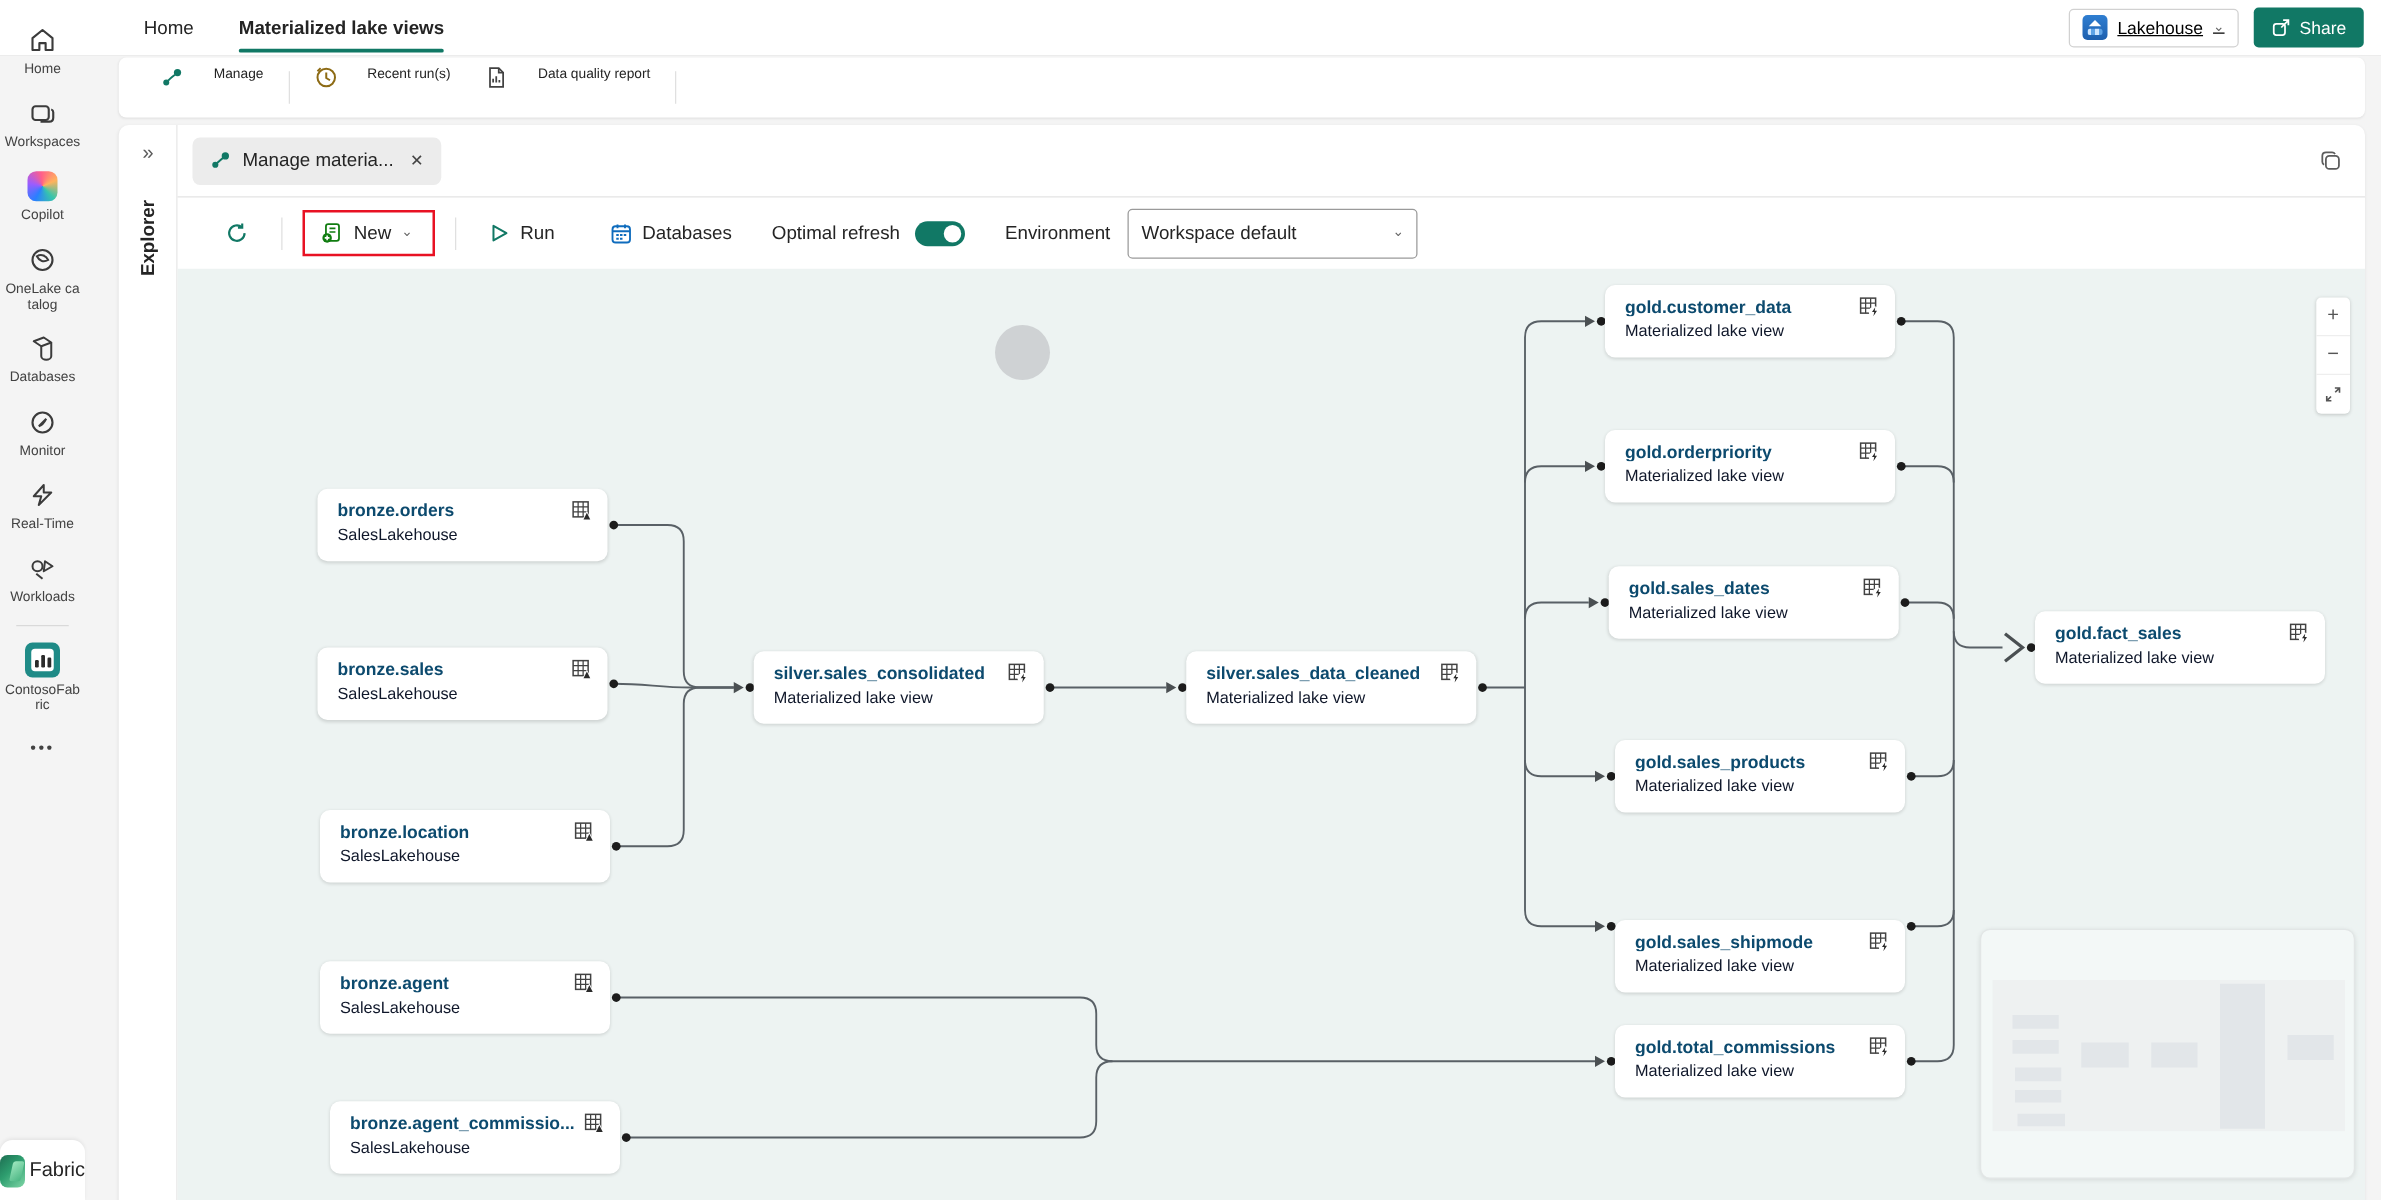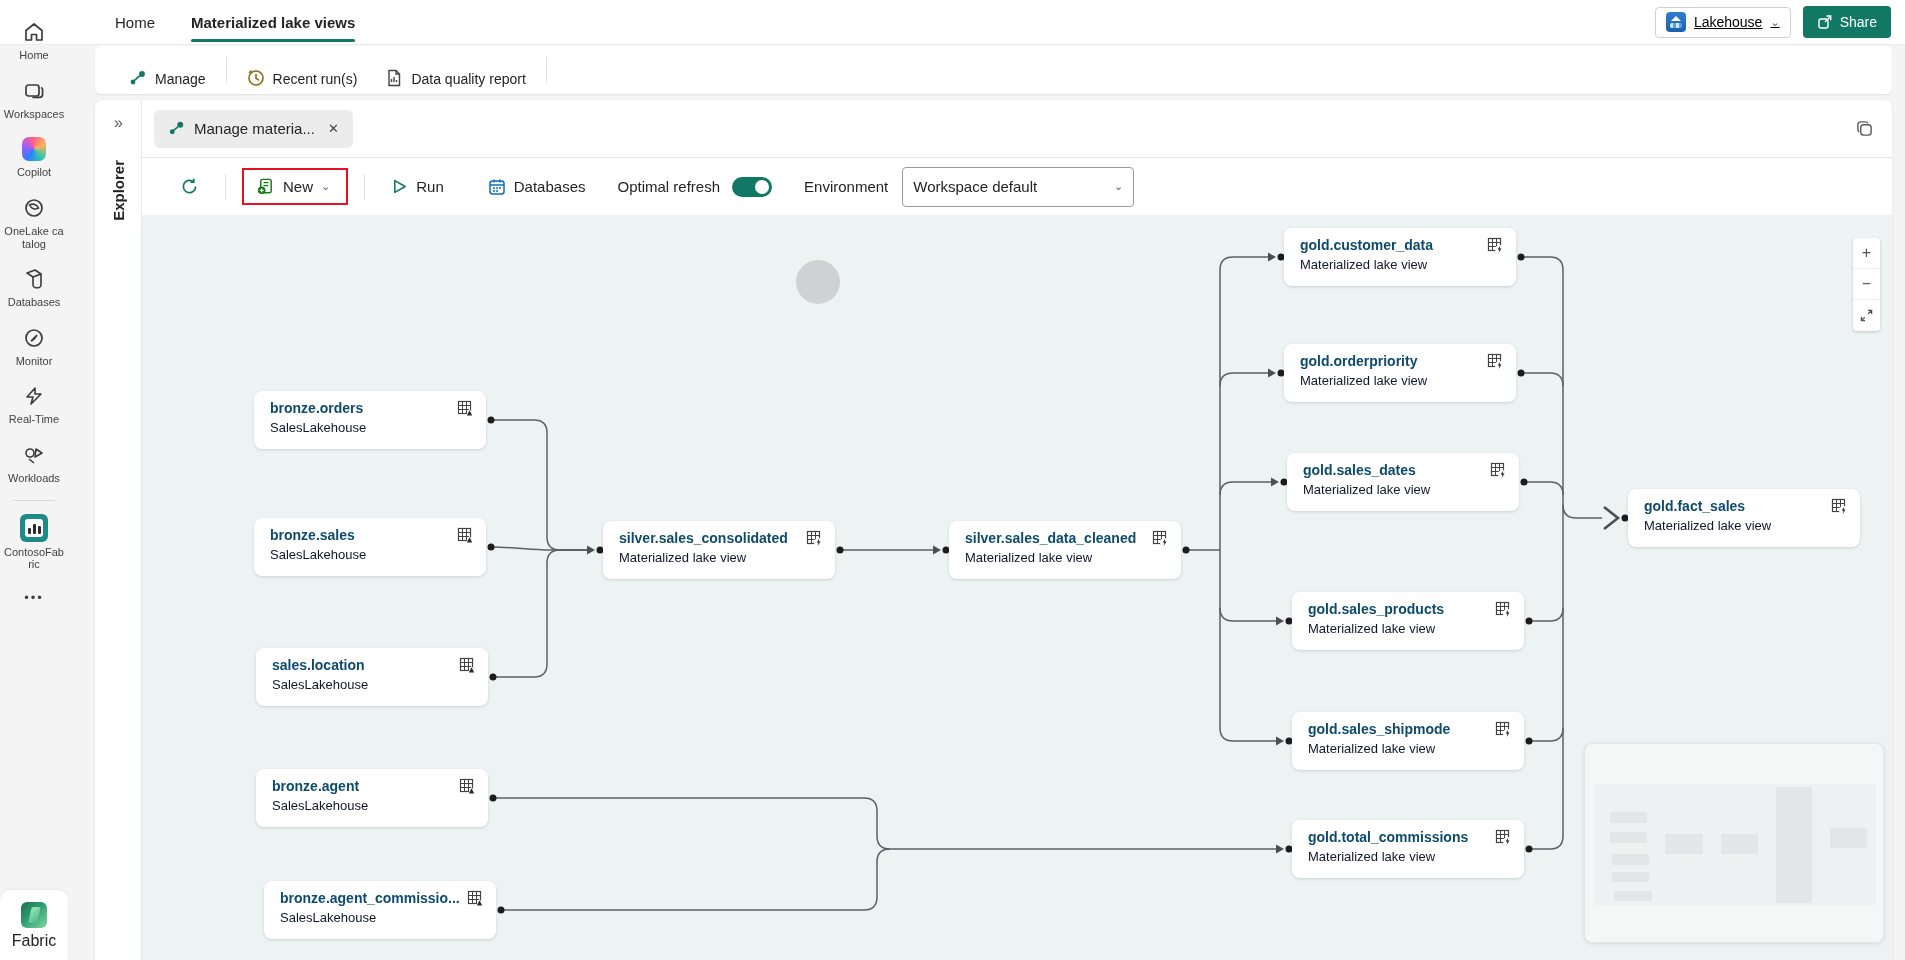--- a/index.html
+++ b/index.html
@@ -23,21 +23,21 @@
     border-right:5px solid transparent; border-bottom:5px solid #fff; }
   .lakehouse-ico:after { content:""; position:absolute; left:4px; top:11px; width:12px; height:5px;
     background:repeating-linear-gradient(90deg,#cfe6ff 0 3px,#5ea3e6 3px 6px); border-radius:2px; }
   .share-btn { display:flex; align-items:center; gap:7px; height:32px; padding:0 14px;
     background:#117865; color:#fff; border:none; border-radius:4px; font-size:14px; cursor:pointer; }
   .chev { font-size:11px; color:#616161; line-height:1; }
 
   
   .ribbon { position:absolute; left:95px; top:46px; width:1797px; height:48px; background:#fff;
     border-radius:6px; box-shadow:0 1px 2px rgba(0,0,0,.07); display:flex; align-items:center; padding-left:20px; }
-  .ribbon-item { display:flex; align-items:flex-end; gap:8px; font-size:14px; padding:0 14px; height:34px;
+  .ribbon-item { display:flex; align-items:flex-start; gap:24px; font-size:11px; padding:0 14px; height:34px;
     border-radius:4px; cursor:pointer; }
   .vsep { width:1px; height:26px; background:#e0e0e0; margin:0 6px; }
 
   
   .leftnav { position:absolute; left:0; top:0; width:68px; height:960px; display:flex;
     flex-direction:column; align-items:center; padding-top:12px; z-index:5; }
   .nav-item { width:66px; display:flex; flex-direction:column; align-items:center; gap:4px;
     padding:7px 0 9px; cursor:pointer; }
   .nav-item .lbl { font-size:11px; color:#424242; text-align:center; line-height:1.15;
     word-break:break-all; padding:0 2px; }
@@ -45,21 +45,21 @@
   .nav-divider { width:42px; height:1px; background:#d9d9d9; margin:6px 0; }
   .copilot-ico { width:24px; height:24px; border-radius:7px;
     background:conic-gradient(from 210deg,#2a7fff,#9b5cff,#ff5e8a,#ffb35c,#37c5ab,#2a7fff); }
   .contoso-ico { width:28px; height:28px; border-radius:6px; background:#1f8b87;
     display:flex; align-items:center; justify-content:center; }
   .contoso-ico .inner { width:18px; height:18px; background:#fff; border-radius:3px;
     display:flex; align-items:flex-end; justify-content:center; gap:2px; padding:3px 2px; }
   .contoso-ico .b { width:3px; background:#2b2b2b; border-radius:1px; }
   .more-dots { font-size:13px; letter-spacing:2px; color:#424242; padding:10px 0; cursor:pointer; }
   .nav-footer { margin-top:auto; width:68px; background:#fff; border-radius:10px 10px 0 0;
-    box-shadow:0 -1px 3px rgba(0,0,0,.06); display:flex; flex-direction:column; align-items:center;
+    box-shadow:0 -1px 3px rgba(0,0,0,.06); display:flex; flex-direction:row; align-items:center;
     padding:12px 0 10px; gap:4px; }
   .fabric-logo { width:26px; height:26px; border-radius:6px;
     background:linear-gradient(135deg,#1d6e52 0%,#2e9e6f 45%,#7fd6a6 100%); position:relative; }
   .fabric-logo:after { content:""; position:absolute; left:9px; top:5px; width:9px; height:16px;
     background:linear-gradient(135deg,#9fe8c0,#49b582); border-radius:2px; transform:skewX(-12deg); }
 
   
   .panel { position:absolute; left:95px; top:100px; width:1797px; height:860px; background:#fff;
     border-radius:8px 8px 0 0; box-shadow:0 1px 3px rgba(0,0,0,.08); display:flex; }
   .explorer-strip { width:47px; border-right:1px solid #e8e8e8; position:relative; }
@@ -409,21 +409,21 @@
         <div class="node-title">bronze.sales</div>
         <div class="node-sub">SalesLakehouse</div>
         <span class="node-ico"><svg width="17" height="17" viewBox="0 0 17 17">
               <rect x="1.5" y="1.5" width="12" height="12" fill="none" stroke="#424242" stroke-width="1.2"></rect>
               <path d="M1.5 5.5h12M1.5 9.5h12M5.5 1.5v12M9.5 1.5v12" stroke="#424242" stroke-width="1"></path>
               <path d="M8.5 16.5 L12.5 8.5 L16.5 16.5 Z" fill="#fff"></path>
               <path d="M9.8 15.5 L12.5 10.2 L15.2 15.5 Z" fill="#2b2b2b"></path>
             </svg></span>
       </div>
       <div class="node" style="left:114px; top:433px">
-        <div class="node-title">sales.location</div>
+        <div class="node-title">bronze.location</div>
         <div class="node-sub">SalesLakehouse</div>
         <span class="node-ico"><svg width="17" height="17" viewBox="0 0 17 17">
               <rect x="1.5" y="1.5" width="12" height="12" fill="none" stroke="#424242" stroke-width="1.2"></rect>
               <path d="M1.5 5.5h12M1.5 9.5h12M5.5 1.5v12M9.5 1.5v12" stroke="#424242" stroke-width="1"></path>
               <path d="M8.5 16.5 L12.5 8.5 L16.5 16.5 Z" fill="#fff"></path>
               <path d="M9.8 15.5 L12.5 10.2 L15.2 15.5 Z" fill="#2b2b2b"></path>
             </svg></span>
       </div>
       <div class="node" style="left:114px; top:554px">
         <div class="node-title">bronze.agent</div>
@@ -498,21 +498,21 @@
       <div class="node" style="left:1150px; top:377px">
         <div class="node-title">gold.sales_products</div>
         <div class="node-sub">Materialized lake view</div>
         <span class="node-ico"><svg width="17" height="17" viewBox="0 0 17 17">
               <rect x="1.5" y="1.5" width="12" height="12" fill="none" stroke="#424242" stroke-width="1.2"></rect>
               <path d="M1.5 5.5h12M1.5 9.5h12M5.5 1.5v12M9.5 1.5v12" stroke="#424242" stroke-width="1"></path>
               <circle cx="12.5" cy="12.5" r="4.5" fill="#fff"></circle>
               <path d="M13.2 8.8 L10.6 12.6 h1.8 l-0.7 3.4 2.9-4.4 h-1.8 z" fill="#2b2b2b"></path>
             </svg></span>
       </div>
-      <div class="node" style="left:1150px; top:497px">
+      <div class="node" style="left:1150px; top:521px">
         <div class="node-title">gold.sales_shipmode</div>
         <div class="node-sub">Materialized lake view</div>
         <span class="node-ico"><svg width="17" height="17" viewBox="0 0 17 17">
               <rect x="1.5" y="1.5" width="12" height="12" fill="none" stroke="#424242" stroke-width="1.2"></rect>
               <path d="M1.5 5.5h12M1.5 9.5h12M5.5 1.5v12M9.5 1.5v12" stroke="#424242" stroke-width="1"></path>
               <circle cx="12.5" cy="12.5" r="4.5" fill="#fff"></circle>
               <path d="M13.2 8.8 L10.6 12.6 h1.8 l-0.7 3.4 2.9-4.4 h-1.8 z" fill="#2b2b2b"></path>
             </svg></span>
       </div>
       <div class="node" style="left:1150px; top:605px">

